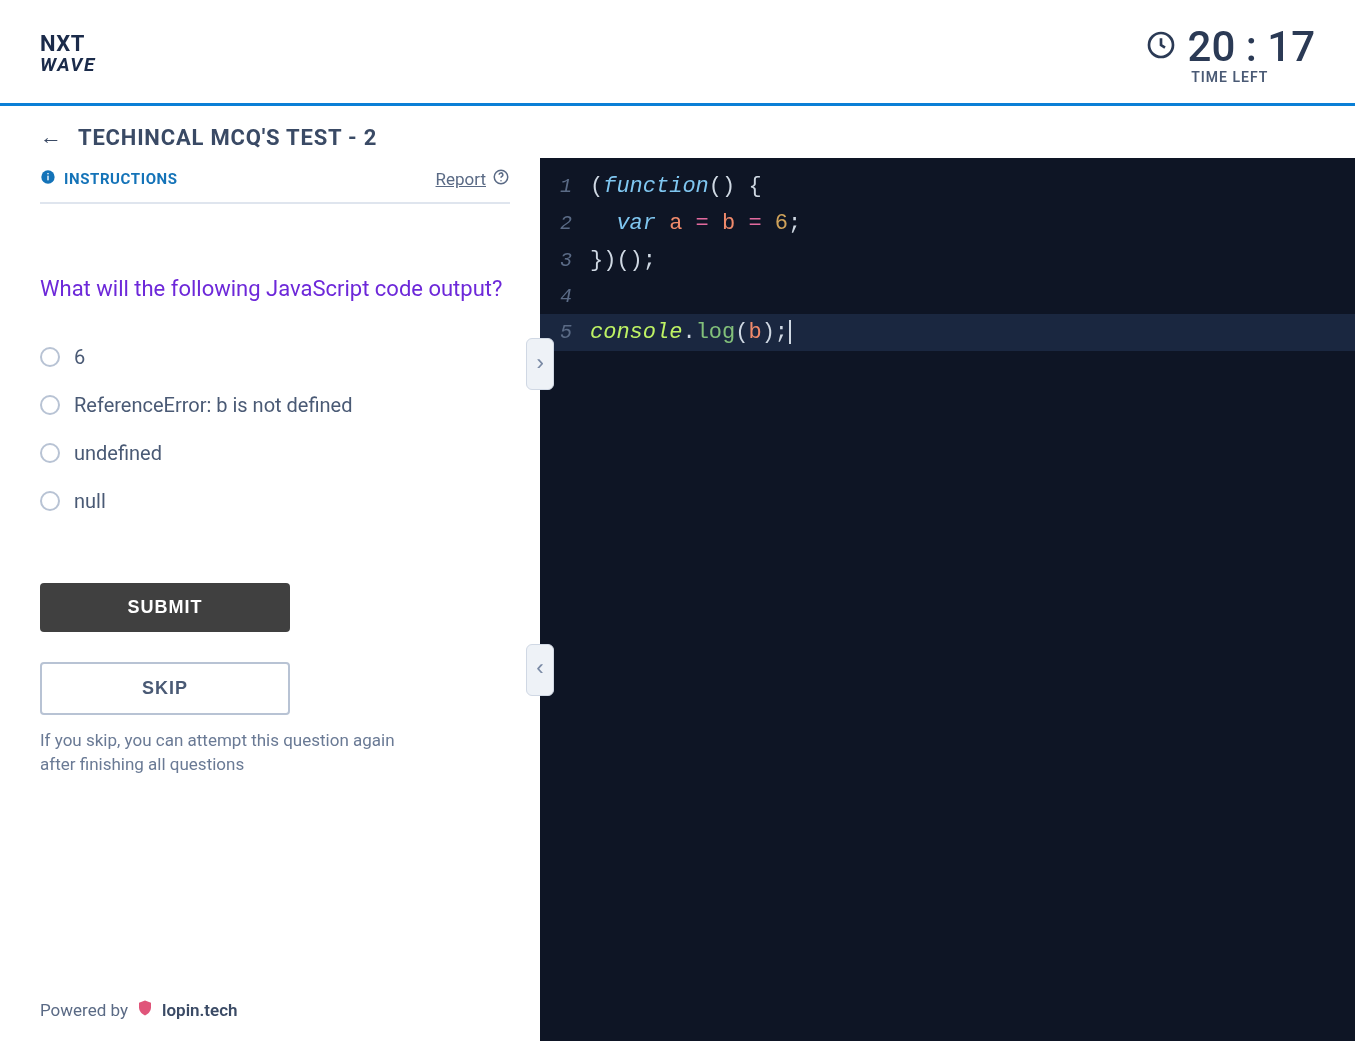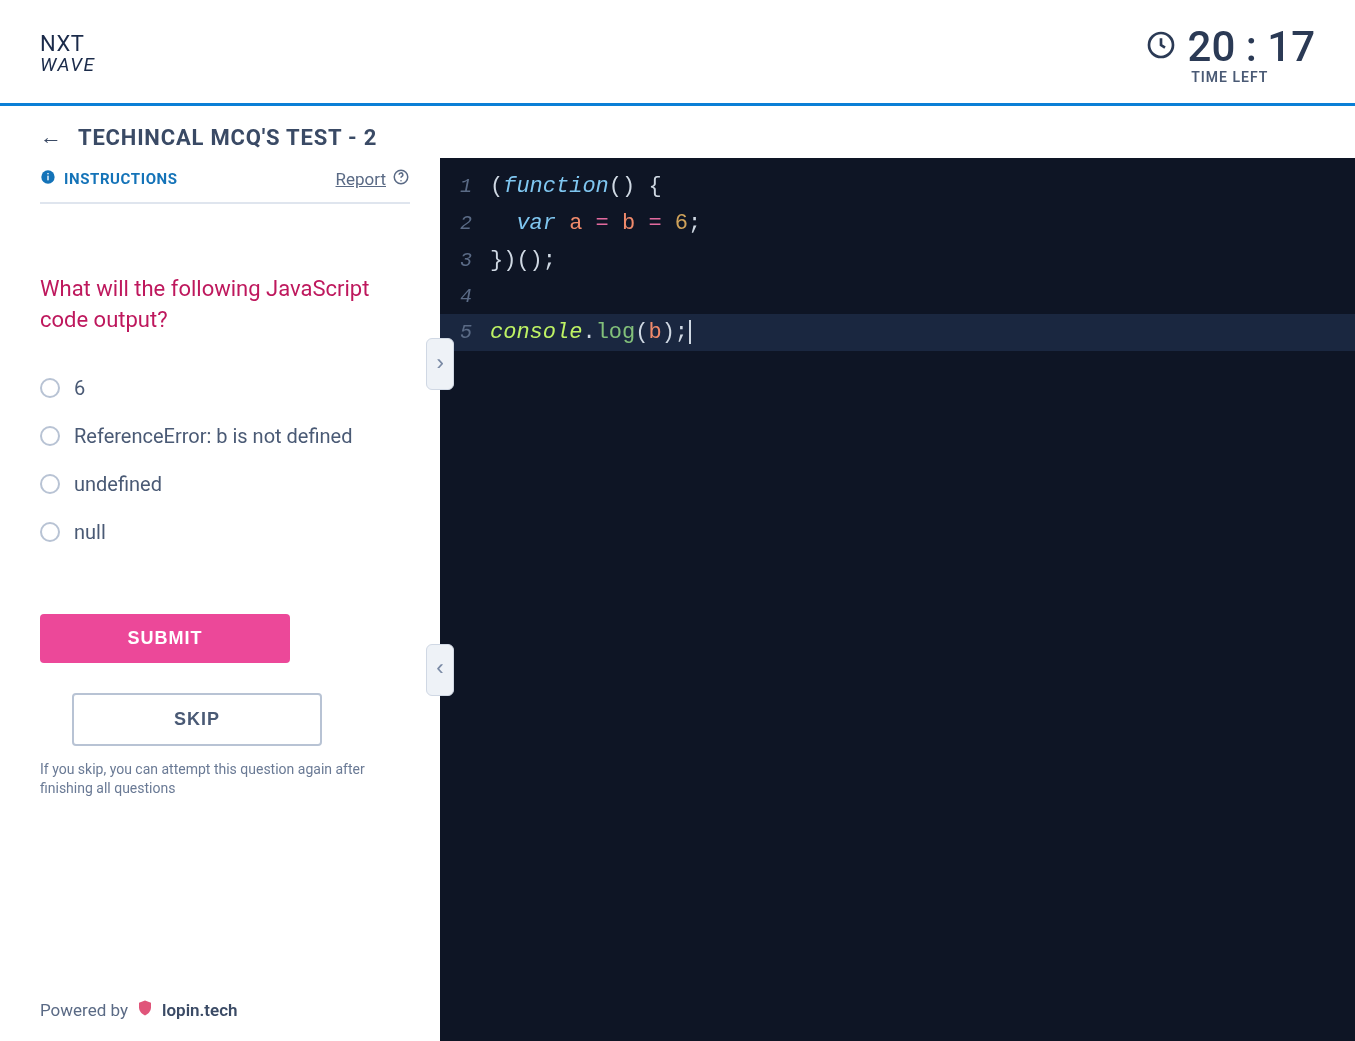--- a/index.html
+++ b/index.html
@@ -1,55 +1,55 @@
 <!DOCTYPE html>
 <html><head>
 <meta charset="utf-8">
 <style>
   * { box-sizing: border-box; margin: 0; padding: 0; }
   html, body { width: 1355px; height: 1041px; font-family: -apple-system, BlinkMacSystemFont, "Segoe UI", Roboto, sans-serif; background: #f5f6f8; overflow: hidden; }
   .app { display: flex; flex-direction: column; width: 100%; height: 100%; background: #fff; }
 
   
   .header { display: flex; align-items: center; justify-content: space-between; padding: 22px 40px 18px 40px; border-bottom: 3px solid #0a7fd6; }
-  .logo { font-weight: 400; font-size: 22px; color: #1b2b4a; letter-spacing: .5px; line-height: 1; }
+  .logo { font-weight: 700; font-size: 22px; color: #1b2b4a; letter-spacing: .5px; line-height: 1; }
   .logo .wave { font-style: italic; letter-spacing: 1.5px; font-size: 19px; }
   .timer { text-align: center; color: #2b3a55; }
   .timer-row { display: flex; align-items: center; gap: 11px; font-size: 42px; font-weight: 500; color: #2b3a55; }
   .timer-row svg { width: 32px; height: 32px; }
   .timer-label { font-size: 14px; letter-spacing: 1px; font-weight: 600; color: #4a5a75; margin-top: -2px; }
 
   
   .title-row { display: flex; align-items: center; gap: 16px; padding: 18px 40px 8px 40px; }
   .back-arrow { font-size: 22px; color: #3a4a65; cursor: pointer; }
   .test-title { font-size: 22px; font-weight: 700; letter-spacing: .8px; color: #3a4a65; }
 
   
   .body { display: flex; flex: 1; min-height: 0; }
 
   
-  .left { width: 440px; padding: 0 30px 20px 40px; display: flex; flex-direction: column; background: #fff; }
+  .left { width: 540px; padding: 0 30px 20px 40px; display: flex; flex-direction: column; background: #fff; }
   .instr-row { display: flex; align-items: center; justify-content: space-between; padding: 10px 0 12px 0; border-bottom: 2px solid #dfe5ee; }
   .instructions { display: flex; align-items: center; gap: 8px; font-size: 15px; font-weight: 700; letter-spacing: .6px; color: #1473b8; }
   .instructions svg { width: 16px; height: 16px; }
   .report { display: flex; align-items: center; gap: 6px; font-size: 17px; color: #5a6a85; text-decoration: underline; cursor: pointer; }
   .report svg { width: 18px; height: 18px; }
 
-  .question { font-size: 22px; color: #be185d; padding: 70px 0 30px 0; line-height: 1.4; }
+  .question { font-size: 22px; color: #6d28d9; padding: 70px 0 30px 0; line-height: 1.4; }
 
   .options { display: flex; flex-direction: column; gap: 24px; padding: 10px 0 30px 0; }
   .option { display: flex; align-items: center; gap: 14px; cursor: pointer; }
   .radio { width: 20px; height: 20px; border: 2px solid #b8c3d4; border-radius: 50%; flex-shrink: 0; }
   .option-label { font-size: 20px; color: #4a5a75; }
 
   .actions { padding-top: 40px; }
   .btn { display: block; width: 250px; text-align: center; padding: 14px 0; font-size: 18px; font-weight: 700; letter-spacing: 1px; border-radius: 4px; cursor: pointer; }
-  .btn-primary { background: #ec4899; color: #fff; border: none; }
-  .btn-secondary { background: #fff; color: #4a5a75; border: 2px solid #b8c3d4; margin-top: 30px; margin-left: 32px; }
-  .skip-hint { font-size: 14px; color: #6a7a95; margin-top: 14px; max-width: 380px; line-height: 1.4; }
+  .btn-primary { background: #404040; color: #fff; border: none; }
+  .btn-secondary { background: #fff; color: #4a5a75; border: 2px solid #b8c3d4; margin-top: 30px; }
+  .skip-hint { font-size: 17px; color: #6a7a95; margin-top: 14px; max-width: 380px; line-height: 1.4; }
 
   .powered { margin-top: auto; padding-top: 50px; display: flex; align-items: center; gap: 8px; font-size: 17px; color: #5a6a85; }
   .powered .brand { color: #3a4a65; font-weight: 600; }
   .powered svg { width: 18px; height: 18px; }
 
   
   .right { flex: 1; position: relative; background: #0e1525; color: #cfd8e3; font-family: "SFMono-Regular", Consolas, "Liberation Mono", Menlo, monospace; font-size: 22px; padding-top: 10px; }
   .gutter-handle { position: absolute; left: -14px; top: 55%; width: 28px; height: 52px; background: #eef2f7; border: 1px solid #d0d8e4; border-radius: 6px; display: flex; align-items: center; justify-content: center; color: #7a8aa5; cursor: pointer; }
   .gutter-handle.top { top: 180px; }
   .code-line { display: flex; align-items: baseline; padding: 6px 0; }

